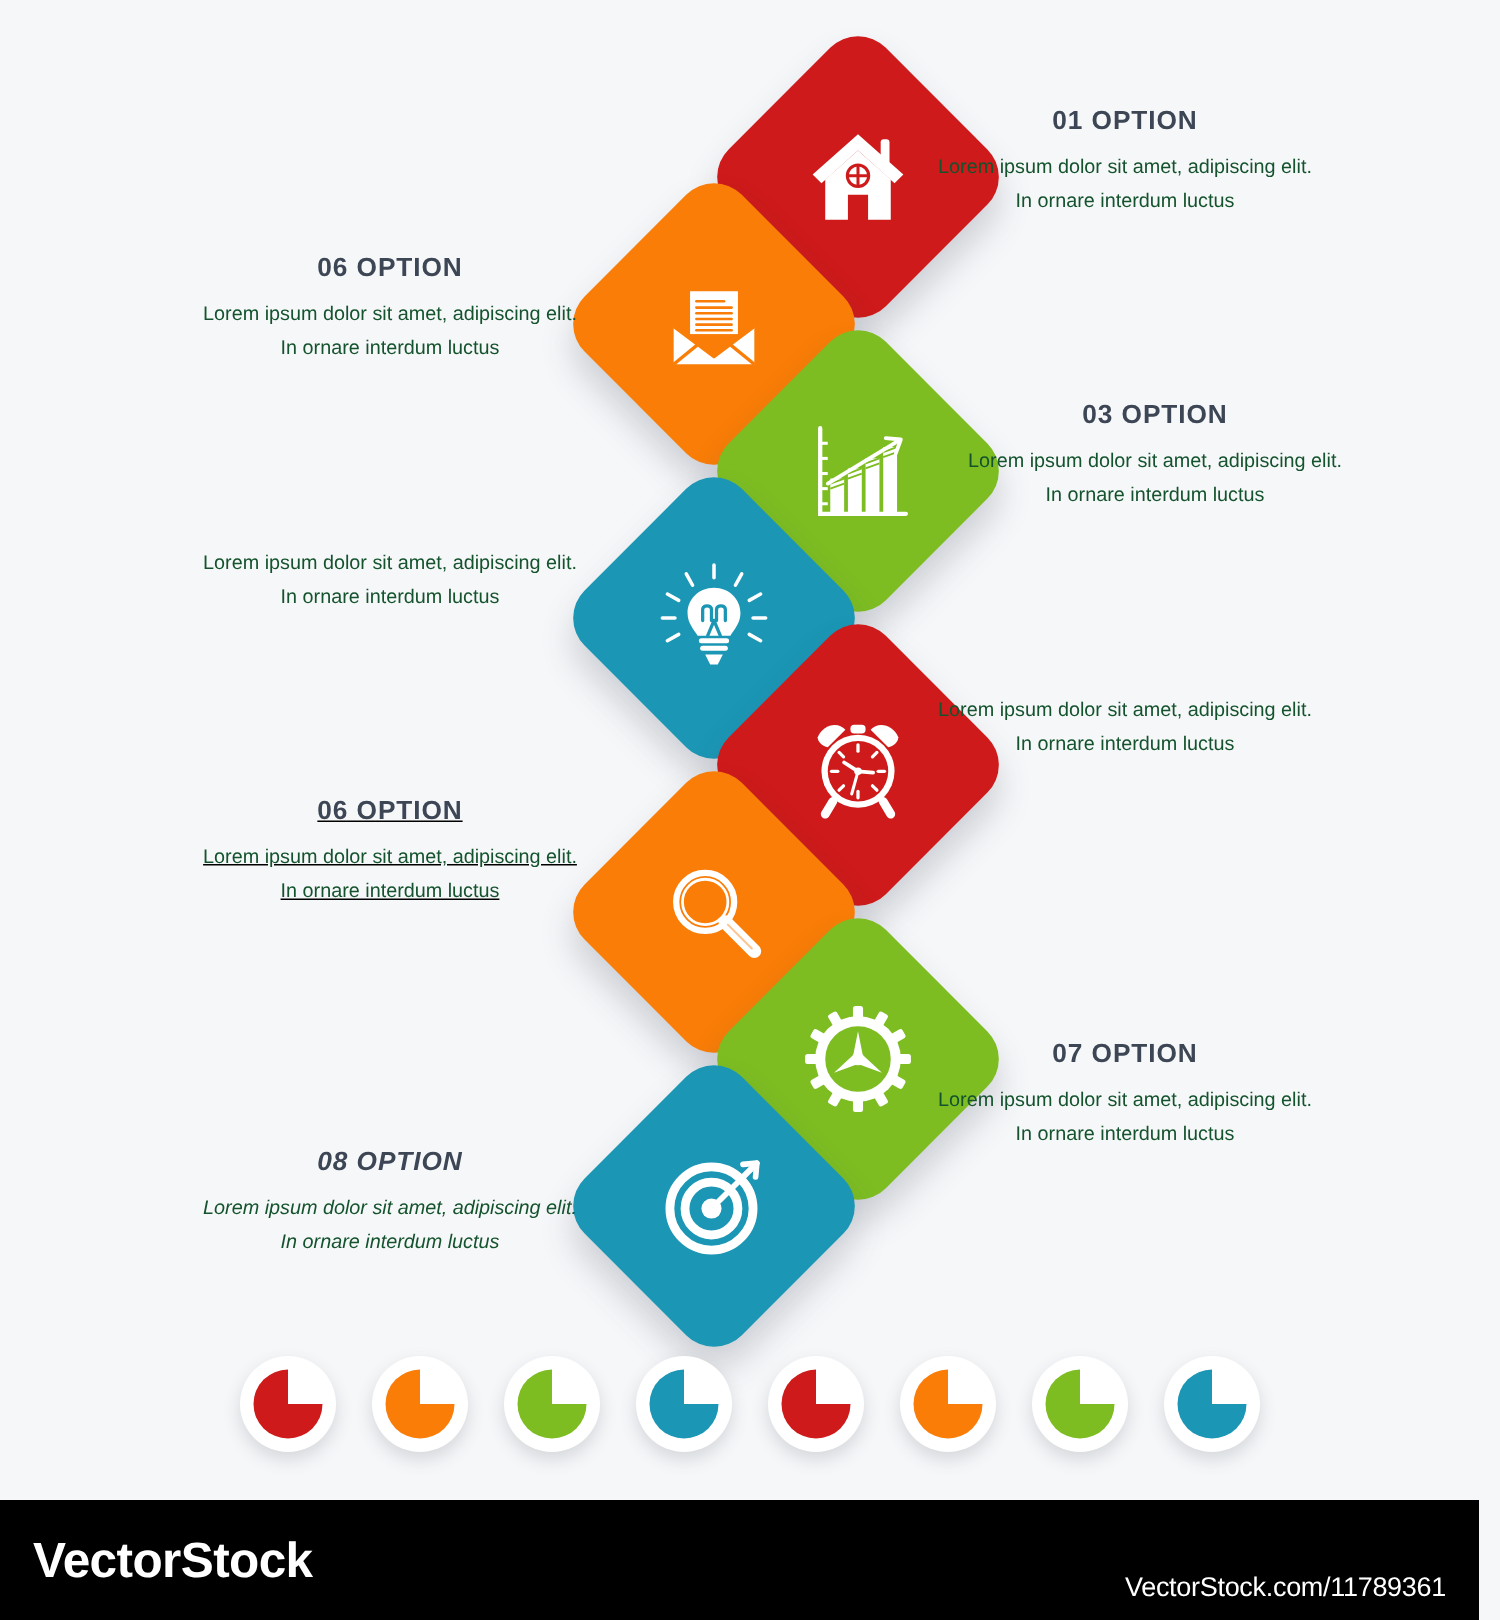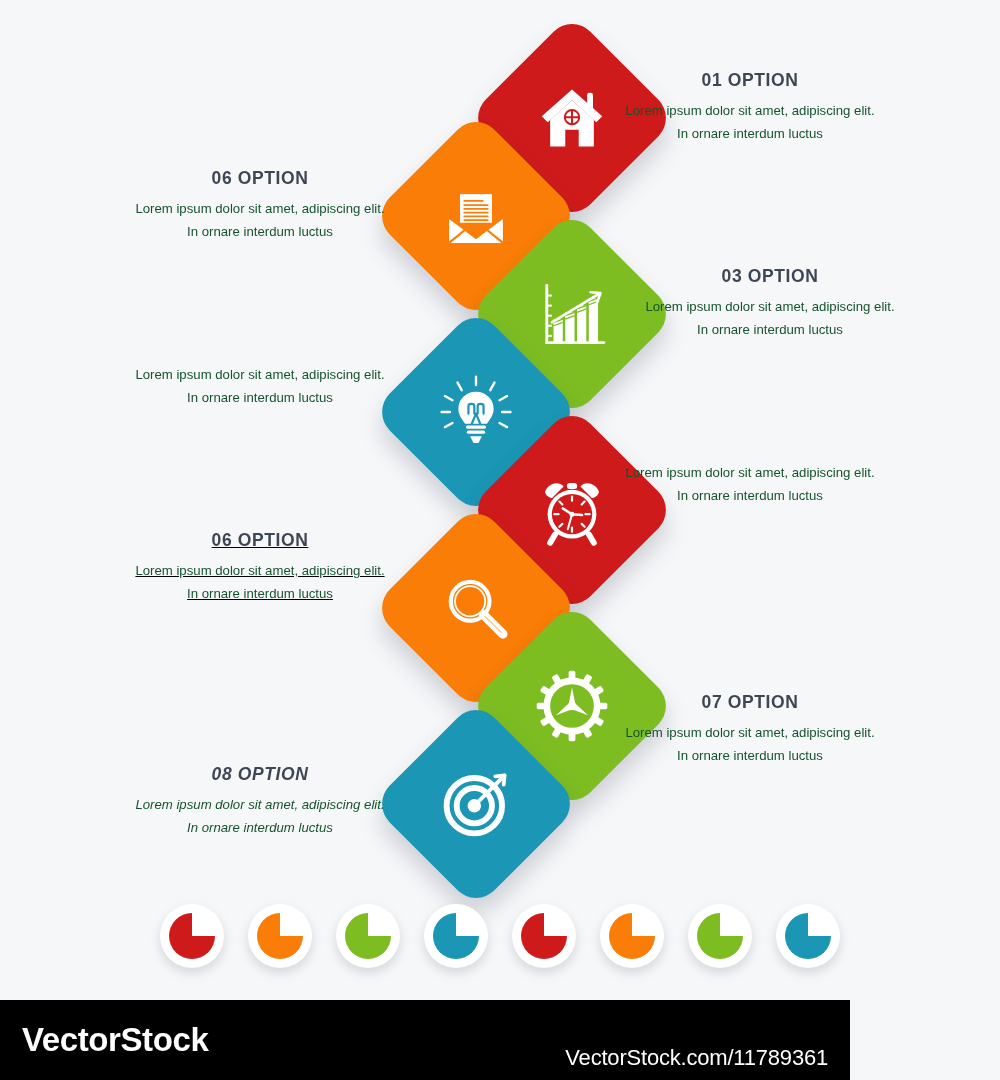--- a/index.html
+++ b/index.html
@@ -74,36 +74,36 @@
   }
   .pie {
     width:46px; height:46px;
     border-radius:50%;
   }
 
   
   #footer {
     position:absolute;
     left:0; top:1000px;
-    width:850px; height:80px;
+    width:986px; height:80px;
     background:#000000;
     display:flex;
     align-items:center;
     justify-content:space-between;
     padding:0 22px;
   }
   #footer .brand {
     color:#ffffff;
     font-size:33px;
     font-weight:bold;
     letter-spacing:-0.4px;
   }
   #footer .url {
     color:#ffffff;
-    font-size:22px;
+    font-size:18px;
     letter-spacing:-0.2px;
     margin-top:36px;
   }
 </style>
 </head>
 <body>
 
 <div id="canvas">
   <div id="tiles">
       <div class="tile" style="left: 498px; top: 44px; background: rgb(206, 26, 26);">

